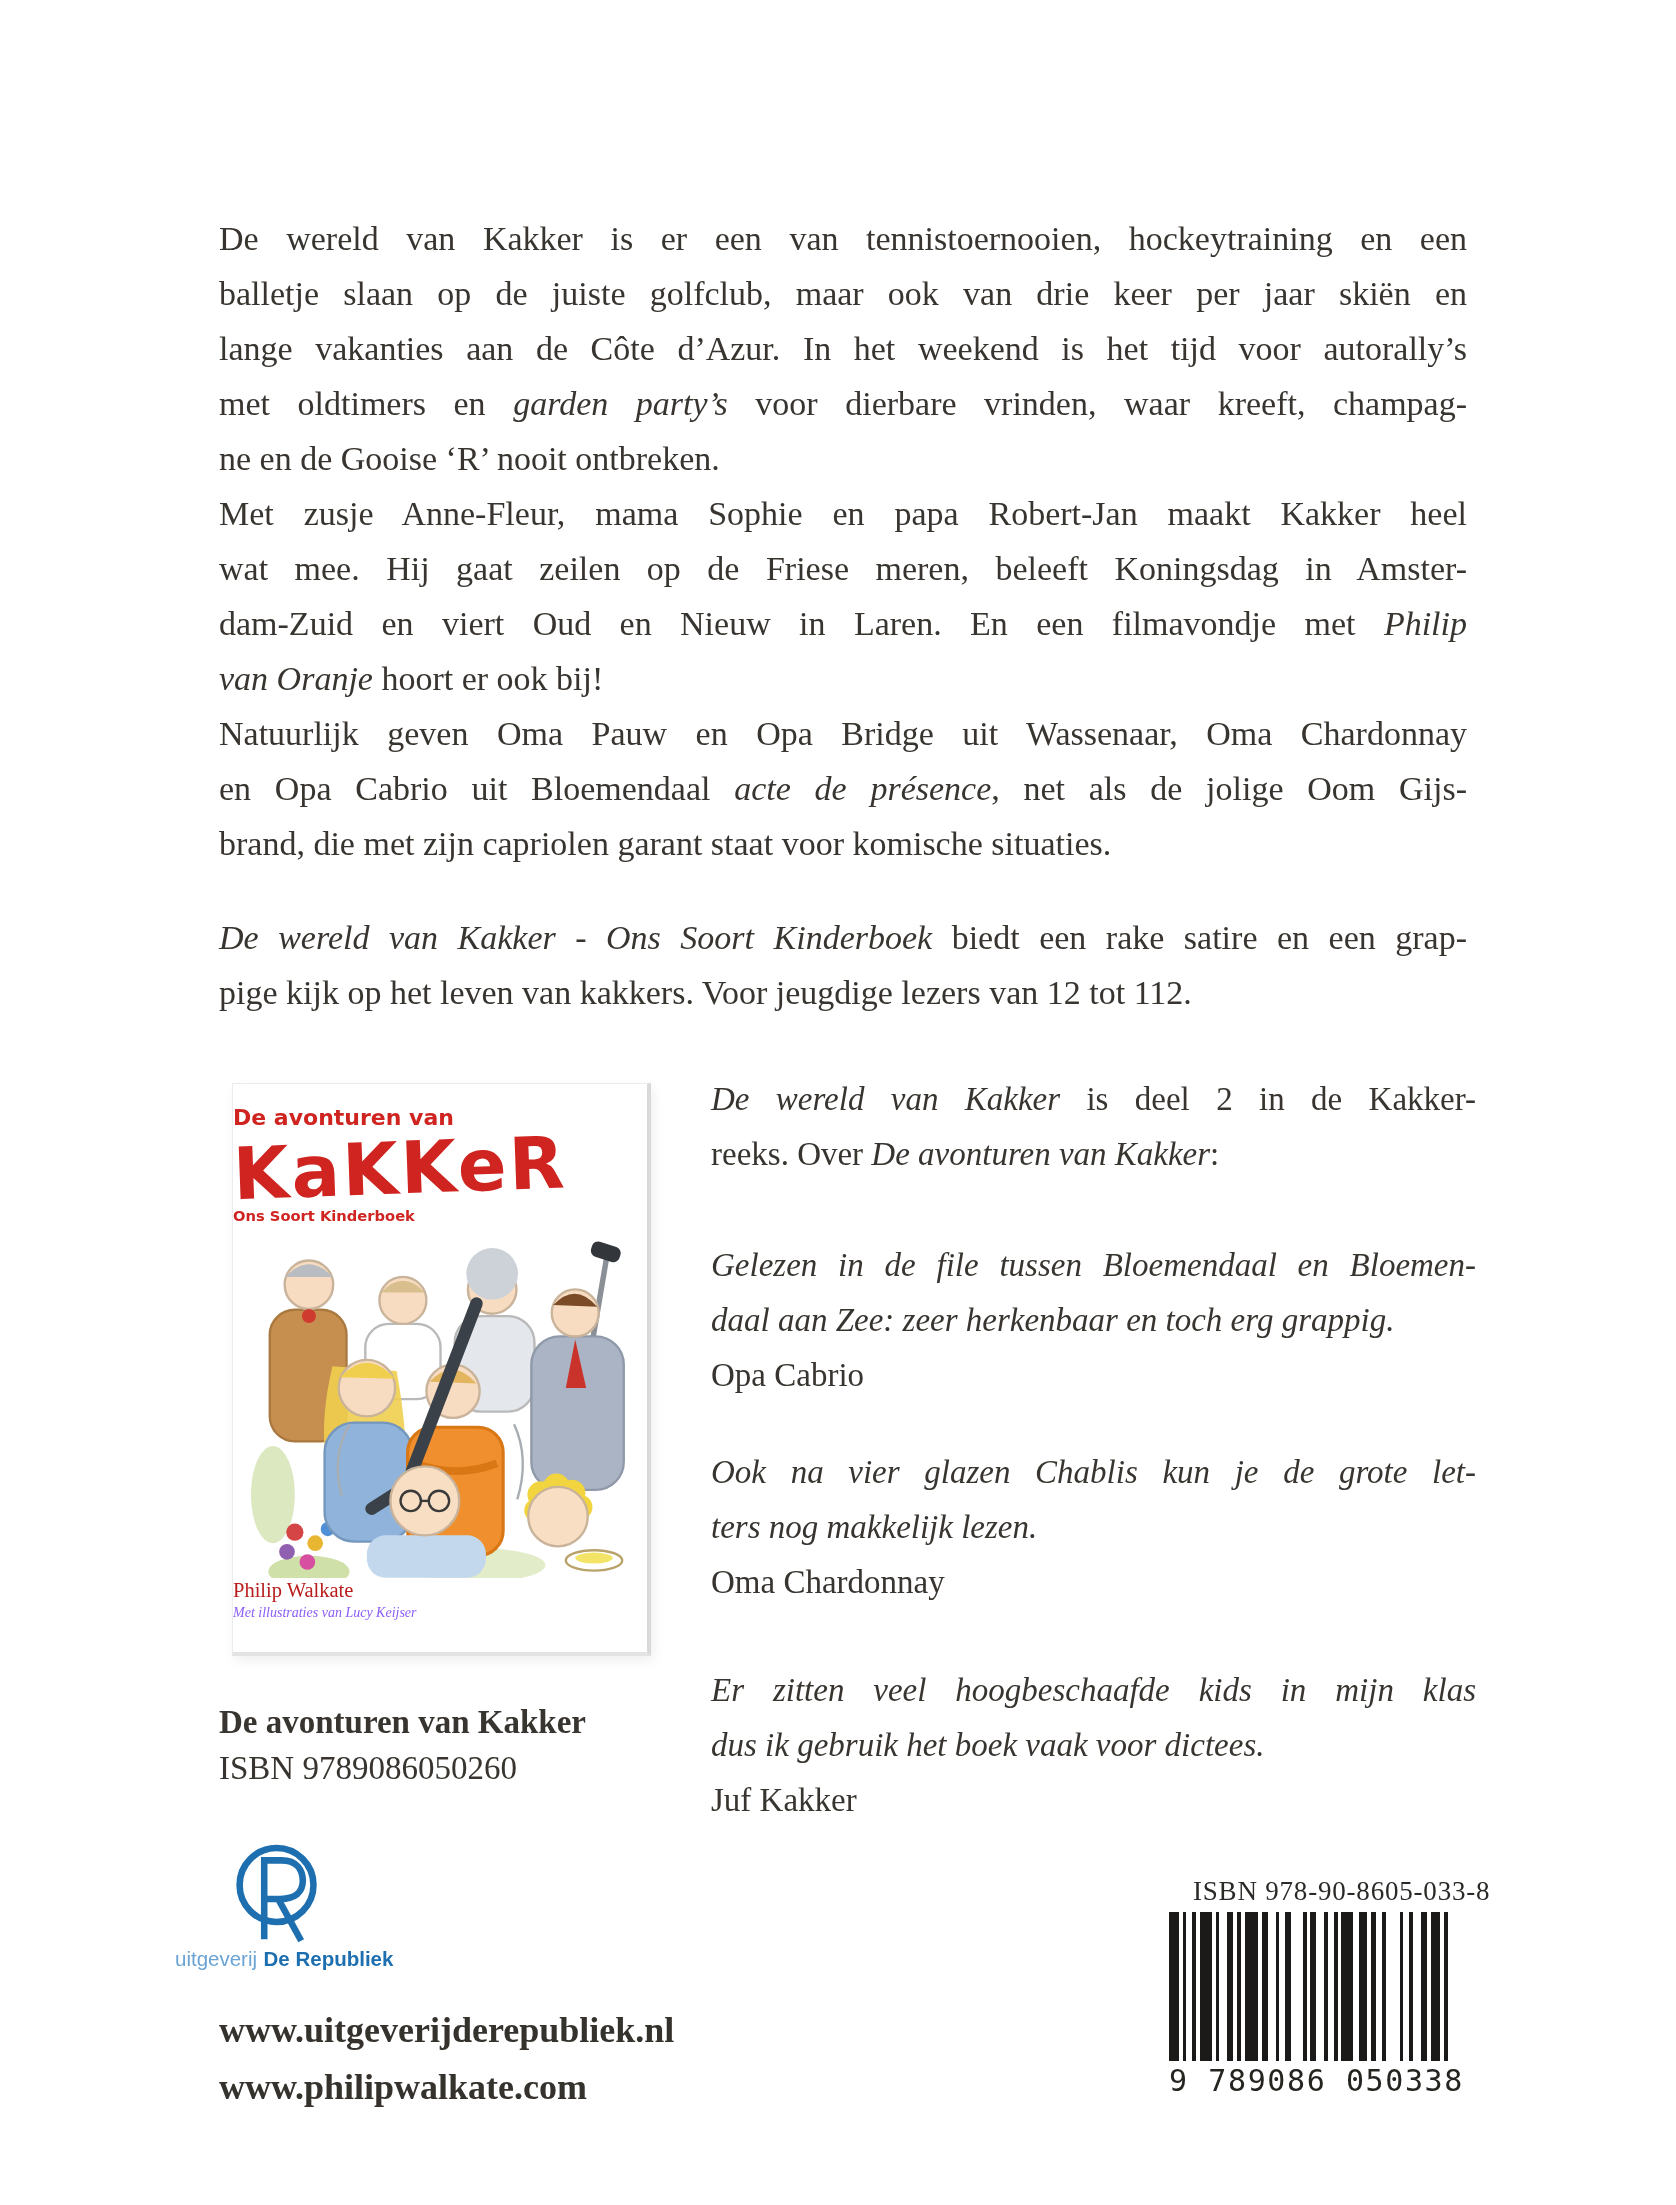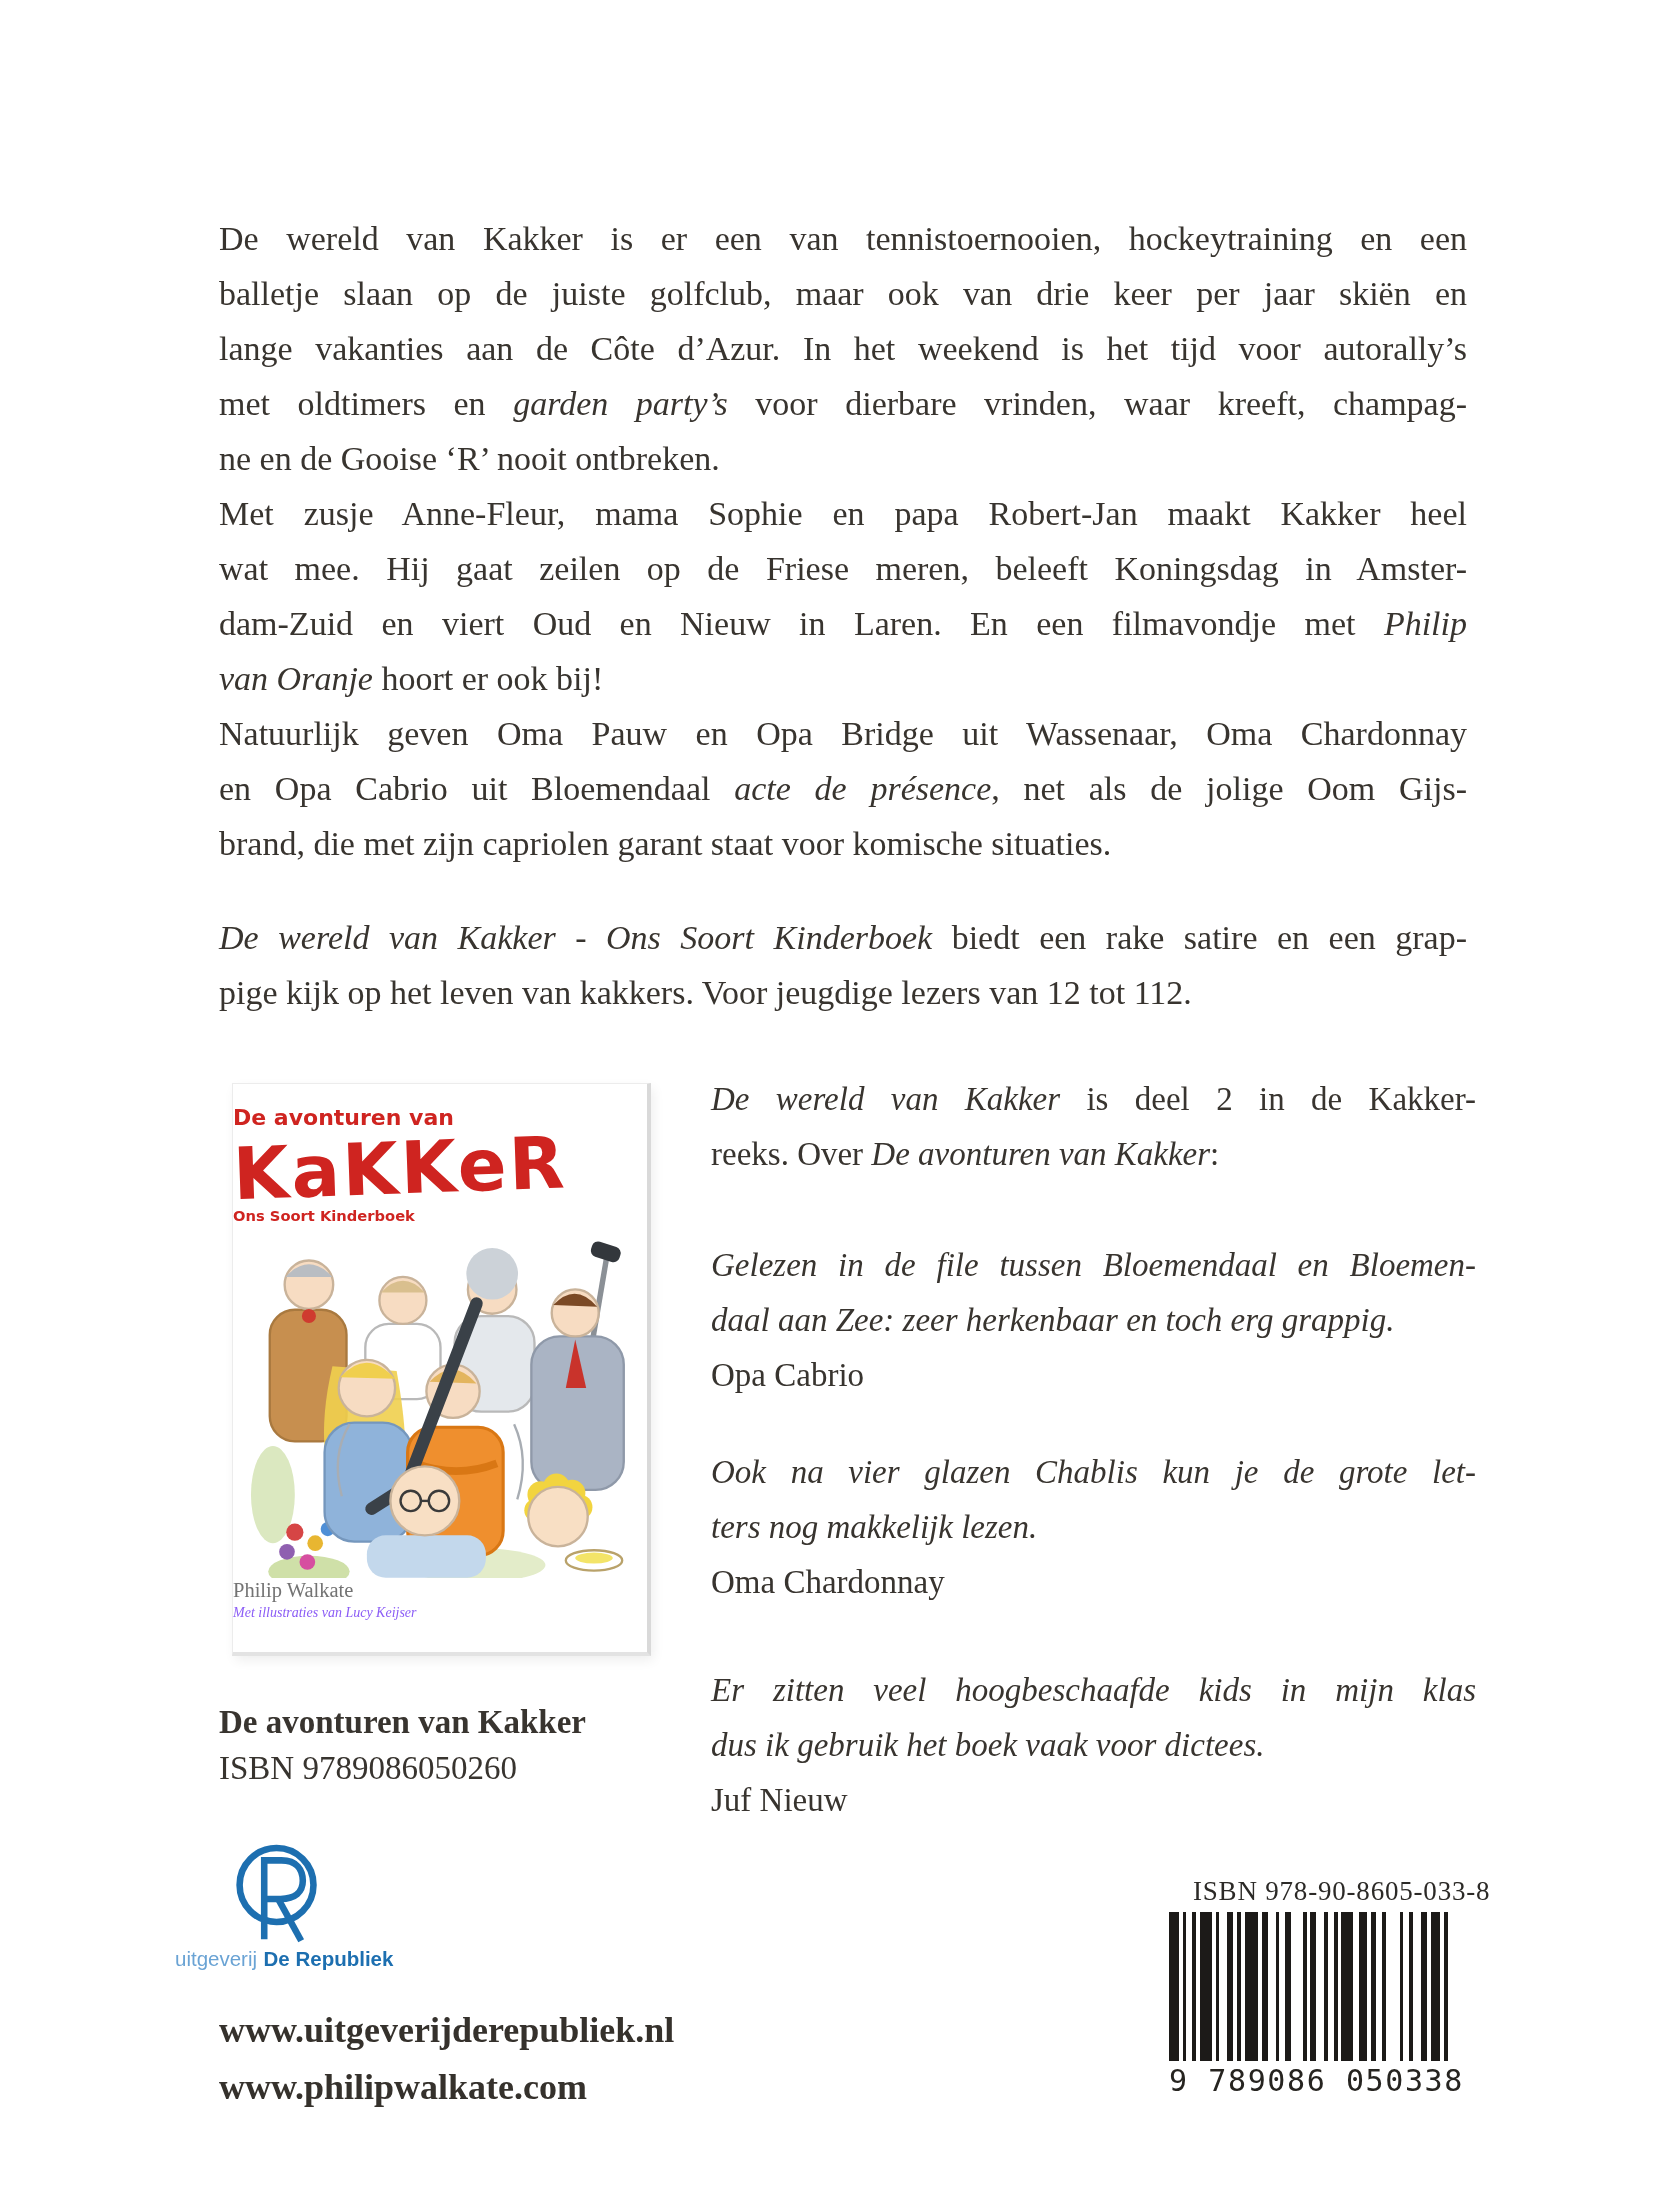--- a/index.html
+++ b/index.html
@@ -16,21 +16,21 @@
   .attr{min-height:55px;line-height:55px;font-style:normal;}
   
   .cover{position:absolute;left:232px;top:1083px;width:419px;height:573px;background:#fff;
          border:0.8px solid #ececec;border-right:4.9px solid #d9d9d9;border-bottom:4.1px solid #e3e3e3;
          box-shadow:3.3px 4.9px 11.5px rgba(0,0,0,0.07);box-sizing:border-box;text-align:left;}
   .cover-series{margin-top:21px;font-family:"DejaVu Sans",sans-serif;font-weight:bold;font-size:22px;}
   .cover-title{font-family:"DejaVu Sans",sans-serif;font-weight:bold;font-size:72px;line-height:75px;
                letter-spacing:2.5px;transform:rotate(-2deg);}
   .cover-sub{font-family:"DejaVu Sans",sans-serif;font-weight:bold;font-size:14.7px;margin-top:1.6px;}
   .cover-art{display:block;margin:4.9px auto 0 auto;}
-  .cover-author{font-size:20.5px;color:#737373;line-height:24.6px;}
+  .cover-author{font-size:20.5px;color:#b91c1c;line-height:24.6px;}
   .cover-credit{font-size:14px;color:#8b5cf6;line-height:19.6px;font-style:italic;}
   
   .caption{position:absolute;left:219px;top:1699px;font-size:33px;line-height:46px;}
   .caption .t{font-weight:bold;}
   
   .logo-svg{position:absolute;left:224px;top:1839px;}
   .logo-text{position:absolute;left:175px;top:1947px;font-family:"Liberation Sans",sans-serif;
              font-size:20.5px;white-space:nowrap;}
   .logo-text .lt1{color:#6aa3d4;}
   .logo-text .lt2{color:#1d6fb0;font-weight:bold;margin-left:6.5px;}
@@ -165,21 +165,21 @@
         <div class="l"><i>ters nog makkelijk lezen.</i></div>
       </div>
     <div class="attr">Oma Chardonnay</div>
   </div>
 
   <div class="rcol-block" style="top:1663px;">
     <div>
         <div class="l j"><i>Er zitten veel hoogbeschaafde kids in mijn klas</i></div>
         <div class="l"><i>dus ik gebruik het boek vaak voor dictees.</i></div>
       </div>
-    <div class="attr">Juf Nieuw</div>
+    <div class="attr">Juf Kakker</div>
   </div>
 
   <div class="caption">
     <div class="t">De avonturen van Kakker</div>
     <div>ISBN 9789086050260</div>
   </div>
 
   <svg class="logo-svg" width="110" height="110" viewBox="0 0 134 134">
     <circle cx="64" cy="56" r="45" fill="none" stroke="#1d6fb0" stroke-width="8"></circle>
     <path d="M49 122 L49 26 L70 26 C89 26 96 38 96 51 C96 64 87 73 69 73 L52 73" fill="none" stroke="#1d6fb0" stroke-width="8"></path>

